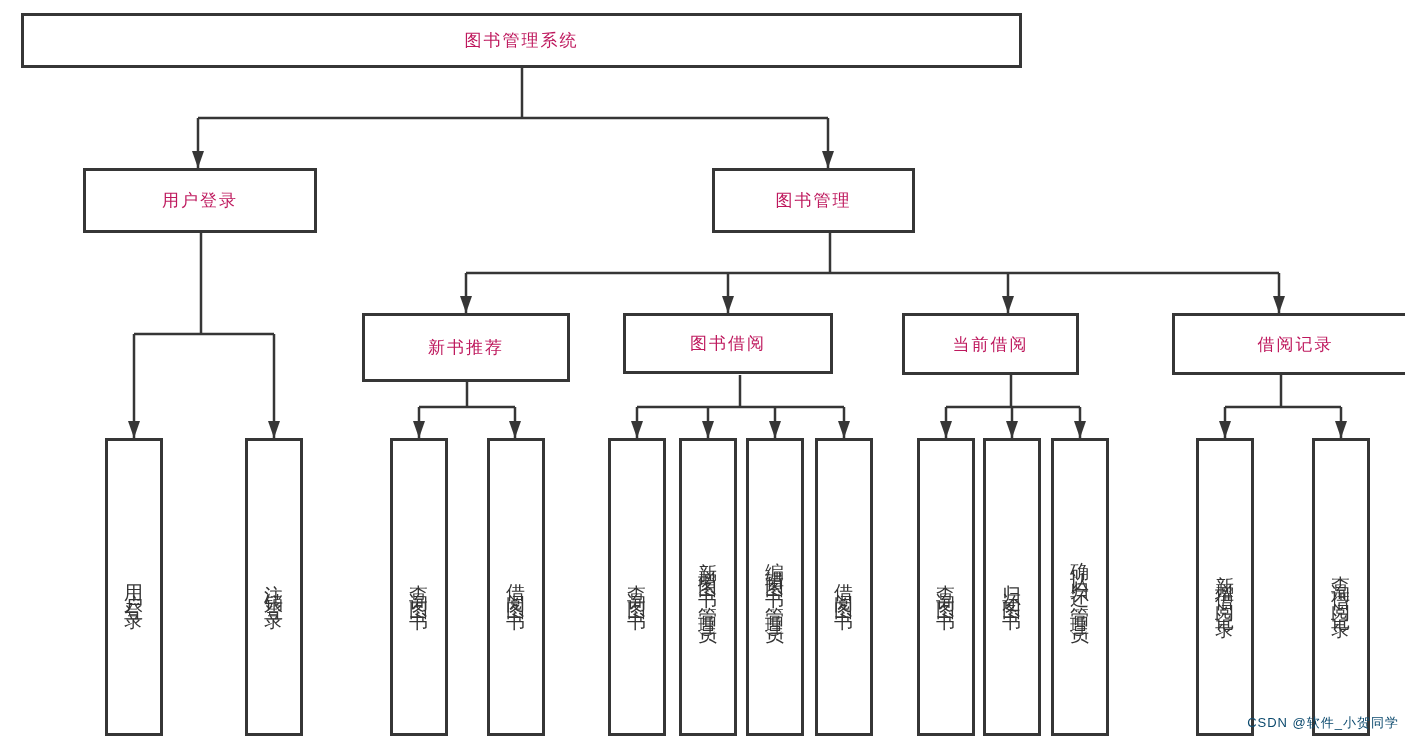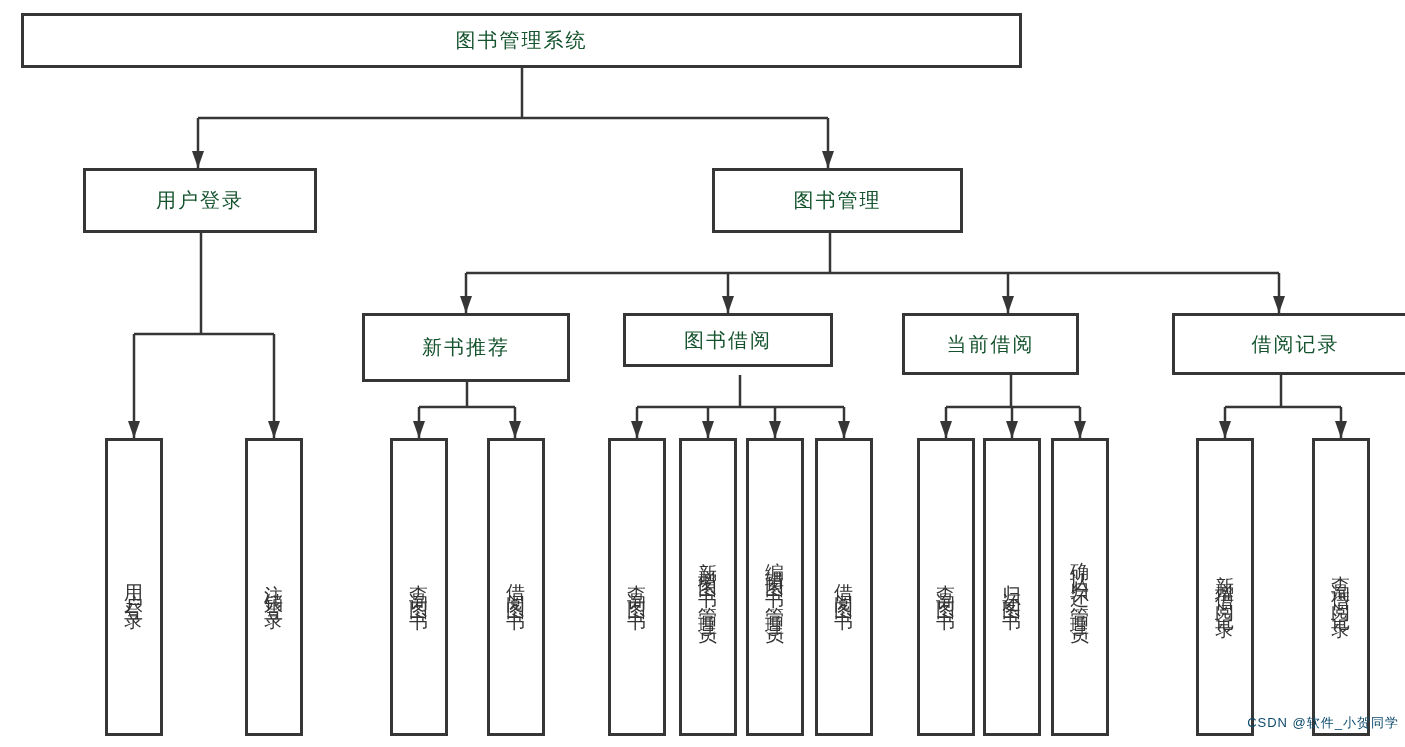--- a/index.html
+++ b/index.html
@@ -20,24 +20,24 @@
     position: absolute;
     box-sizing: border-box;
     background: #ffffff;
     border: 3px solid #363636;
     display: flex;
     align-items: center;
     justify-content: center;
     color: #333333;
   }
   .hbox span {
-    font-size: 20px;
+    font-size: 17px;
     letter-spacing: 2px;
     white-space: nowrap;
-    color: #14532d;
+    color: #be185d;
   }
   .vbox {
     top: 438px;
     width: 58px;
     height: 298px;
   }
   .vbox span {
     writing-mode: vertical-rl;
     text-orientation: mixed;
     font-size: 19px;
@@ -110,28 +110,28 @@
     <line class="cline" x1="1341" y1="407" x2="1341" y2="438" marker-end="url(#ah)"></line>
   </svg>
 
   <div class="box hbox" style="left:21px; top:13px; width:1001px; height:55px;">
     <span>图书管理系统</span>
   </div>
 
   <div class="box hbox" style="left:83px; top:168px; width:234px; height:65px;">
     <span>用户登录</span>
   </div>
-  <div class="box hbox" style="left:712px; top:168px; width:251px; height:65px;">
+  <div class="box hbox" style="left:712px; top:168px; width:203px; height:65px;">
     <span>图书管理</span>
   </div>
 
   <div class="box hbox" style="left:362px; top:313px; width:208px; height:69px;">
     <span>新书推荐</span>
   </div>
-  <div class="box hbox" style="left:623px; top:313px; width:210px; height:54px;">
+  <div class="box hbox" style="left:623px; top:313px; width:210px; height:61px;">
     <span>图书借阅</span>
   </div>
   <div class="box hbox" style="left:902px; top:313px; width:177px; height:62px;">
     <span>当前借阅</span>
   </div>
   <div class="box hbox" style="left:1172px; top:313px; width:247px; height:62px;">
     <span>借阅记录</span>
   </div>
 
   <div class="box vbox" style="left:105px;">

